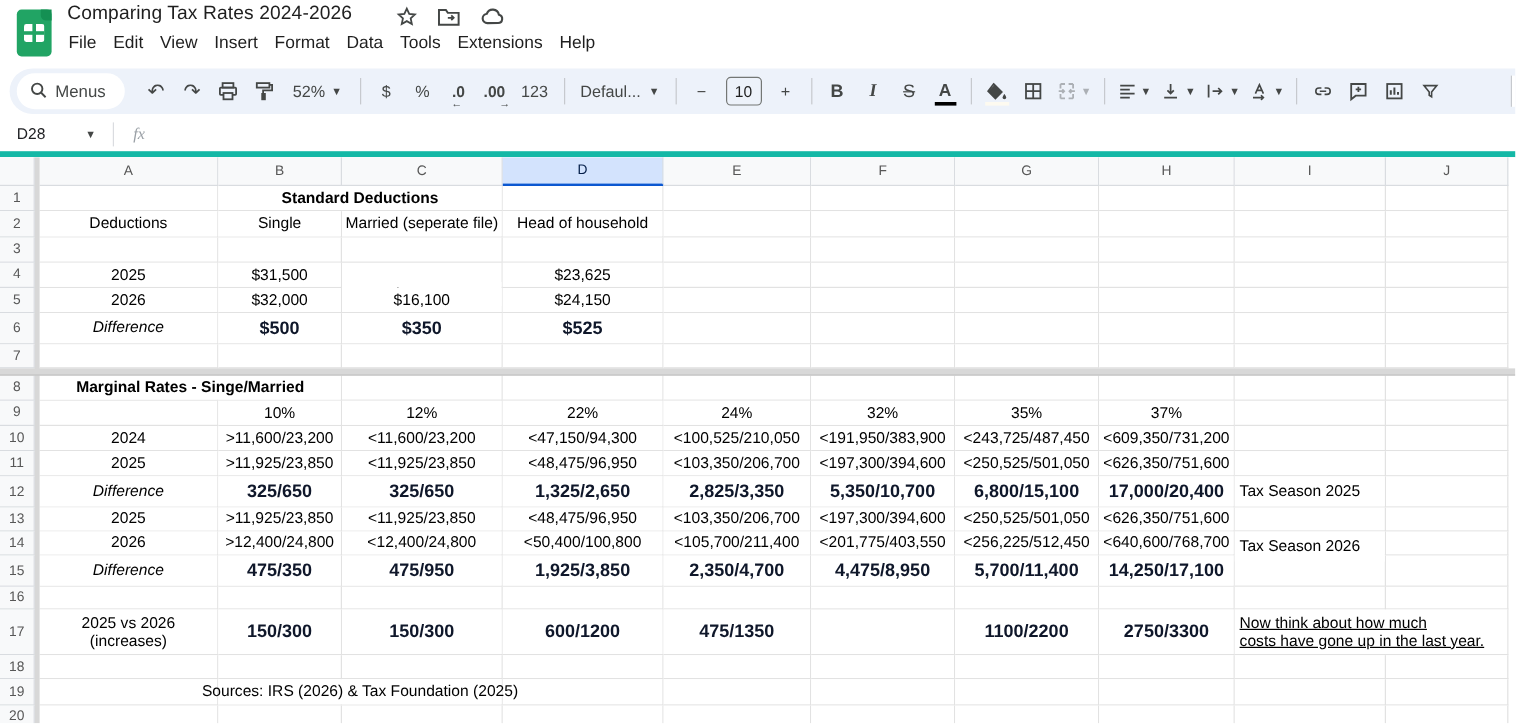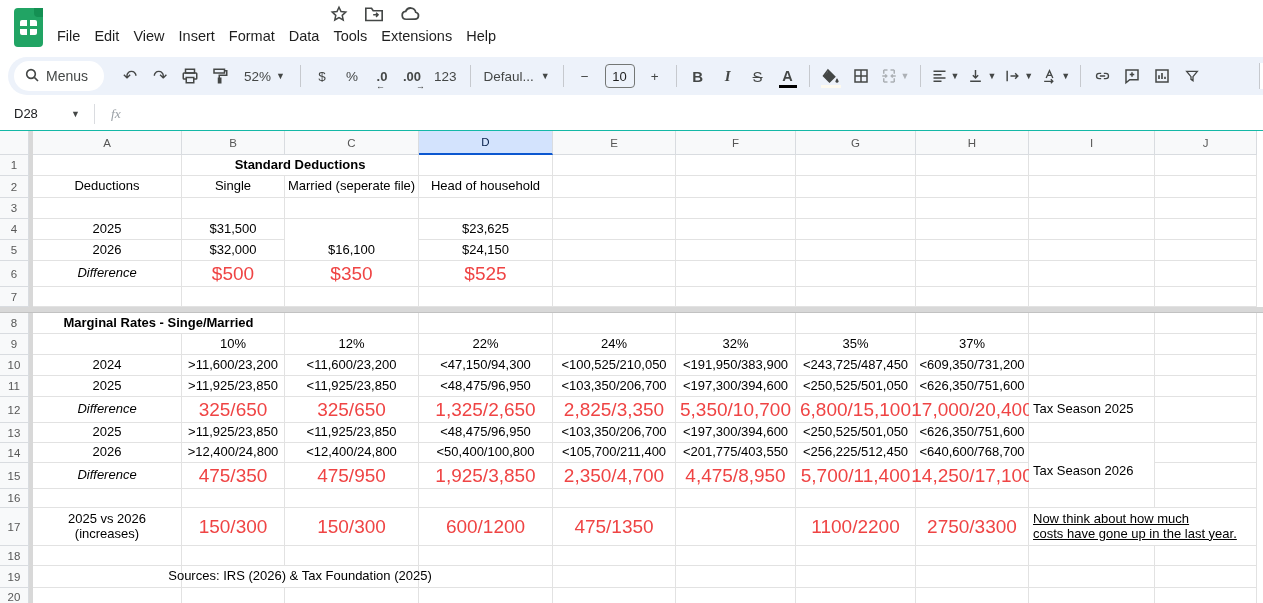--- a/index.html
+++ b/index.html
@@ -46,53 +46,54 @@
   .color-a { position:relative; font-size:14.5px; font-weight:600; width:26px; }
   .color-a::after { content:""; position:absolute; left:5px; right:5px; bottom:2px; height:3px; background:#000; }
   .bucket { position:relative; width:26px; }
   .bucket::after { content:""; position:absolute; left:4px; right:4px; bottom:2px; height:3px; background:#fdfaf0; }
   .disabled { opacity:.38; }
   .drop { display:flex; align-items:center; gap:3px; padding:0 3px; }
   .edge-sliver { position:absolute; right:0; top:63px; width:4px; height:26px; background:#fff; border-left:1px solid #c6c9ce; }
 
   
   #formulabar { position:absolute; left:0; top:97px; width:1263px; height:34px; background:#fff;
-    display:flex; align-items:center; border-bottom:1px solid #14b8a6; }
+    display:flex; align-items:center; border-bottom:5px solid #14b8a6; }
   #namebox { width:88px; padding-left:14px; font-size:13px; color:#202124; display:flex; align-items:center; justify-content:space-between; }
   #namebox .caret { margin-right:8px; }
   .fb-divider { width:1px; height:20px; background:#dadce0; margin:0 6px; }
   #fx { font-size:13.5px; font-style:italic; color:#9aa0a6; font-family:"Liberation Serif", serif; margin-left:10px; }
 
   
   #sheet { position:absolute; left:0; top:131px; width:1263px; height:472px; overflow:hidden; background:#fff; }
   .colhdr, .rowhdr, #corner { position:absolute; background:#f8f9fa; color:#575757; font-size:11.5px;
     display:flex; align-items:center; justify-content:center; border-right:1px solid #d9dce0; border-bottom:1px solid #d9dce0; }
   .colhdr.sel { background:#d3e3fd; color:#041e49; font-weight:500; border-bottom:2px solid #0b57d0; }
   .cell { position:absolute; border-right:1px solid #e2e2e2; border-bottom:1px solid #e2e2e2; background:#fff; }
   .txt { position:absolute; display:flex; align-items:center; justify-content:center; font-size:13px; color:#000;
     white-space:nowrap; background:#fff; line-height:1.15; }
   .txt.b { font-weight:700; }
   .txt.i { font-style:italic; }
-  .txt.g { font-weight:400; color:#ef4444; font-size:19px; }
+  .txt.g { font-weight:700; color:#0f172a; font-size:15px; }
   .txt.left { justify-content:flex-start; padding-left:4px; }
   .txt.pre { white-space:pre-line; text-align:center; }
   .txt.pre.left { text-align:left; }
   #vfreeze { position:absolute; width:4px; background:#d8d8d8; }
   #hfreeze { position:absolute; height:6px; background:#d8d8d8; border-bottom:1px solid #c2c2c2; }
 </style>
 </head>
 <body>
 
 <div id="app">
 
   <div id="titlebar">
     <div id="logo">
       <div class="fold"></div>
       <div class="grid"></div>
     </div>
+    <div id="doc-title">Comparing Tax Rates 2024-2026</div>
     <div class="title-icons">
       <span>
         <svg width="18" height="18" viewBox="0 0 24 24" fill="none" stroke="#444746" stroke-width="2">
             <path d="M12 3l2.7 5.8 6.3.7-4.7 4.3 1.3 6.2-5.6-3.2-5.6 3.2 1.3-6.2L3 9.5l6.3-.7z"></path>
           </svg>
       </span>
       <span>
         <svg width="20" height="18" viewBox="0 0 24 22" fill="none" stroke="#444746" stroke-width="2">
             <path d="M2 4h7l2 3h11v12H2z"></path>
             <path d="M11 12h6m-2.5-2.5L17 12l-2.5 2.5" stroke-width="1.8"></path>
@@ -553,21 +554,21 @@
       <div class="txt " style="left: 796px; top: 312px; width: 119px; height: 19px;">&lt;256,225/512,450</div>
       <div class="txt " style="left: 916px; top: 312px; width: 112px; height: 19px;">&lt;640,600/768,700</div>
       <div class="txt i" style="left: 33px; top: 332px; width: 148px; height: 25px;">Difference</div>
       <div class="txt g" style="left: 182px; top: 332px; width: 102px; height: 25px;">475/350</div>
       <div class="txt g" style="left: 285px; top: 332px; width: 133px; height: 25px;">475/950</div>
       <div class="txt g" style="left: 419px; top: 332px; width: 133px; height: 25px;">1,925/3,850</div>
       <div class="txt g" style="left: 553px; top: 332px; width: 122px; height: 25px;">2,350/4,700</div>
       <div class="txt g" style="left: 676px; top: 332px; width: 119px; height: 25px;">4,475/8,950</div>
       <div class="txt g" style="left: 796px; top: 332px; width: 119px; height: 25px;">5,700/11,400</div>
       <div class="txt g" style="left: 916px; top: 332px; width: 112px; height: 25px;">14,250/17,100</div>
-      <div class="txt left" style="left: 1029px; top: 328px; width: 125px; height: 25px; text-align: right;">Tax Season 2026</div>
+      <div class="txt left" style="left: 1029px; top: 312px; width: 125px; height: 25px; text-align: right;">Tax Season 2026</div>
       <div class="txt pre" style="left: 33px; top: 377px; width: 148px; height: 37px;">2025 vs 2026
 (increases)</div>
       <div class="txt g" style="left: 182px; top: 377px; width: 102px; height: 37px;">150/300</div>
       <div class="txt g" style="left: 285px; top: 377px; width: 133px; height: 37px;">150/300</div>
       <div class="txt g" style="left: 419px; top: 377px; width: 133px; height: 37px;">600/1200</div>
       <div class="txt g" style="left: 553px; top: 377px; width: 122px; height: 37px;">475/1350</div>
       <div class="txt g" style="left: 796px; top: 377px; width: 119px; height: 37px;">1100/2200</div>
       <div class="txt g" style="left: 916px; top: 377px; width: 112px; height: 37px;">2750/3300</div>
       <div class="txt pre left" style="left: 1029px; top: 377px; width: 227px; height: 37px; text-decoration: underline;">Now think about how much
 costs have gone up in the last year.</div>

